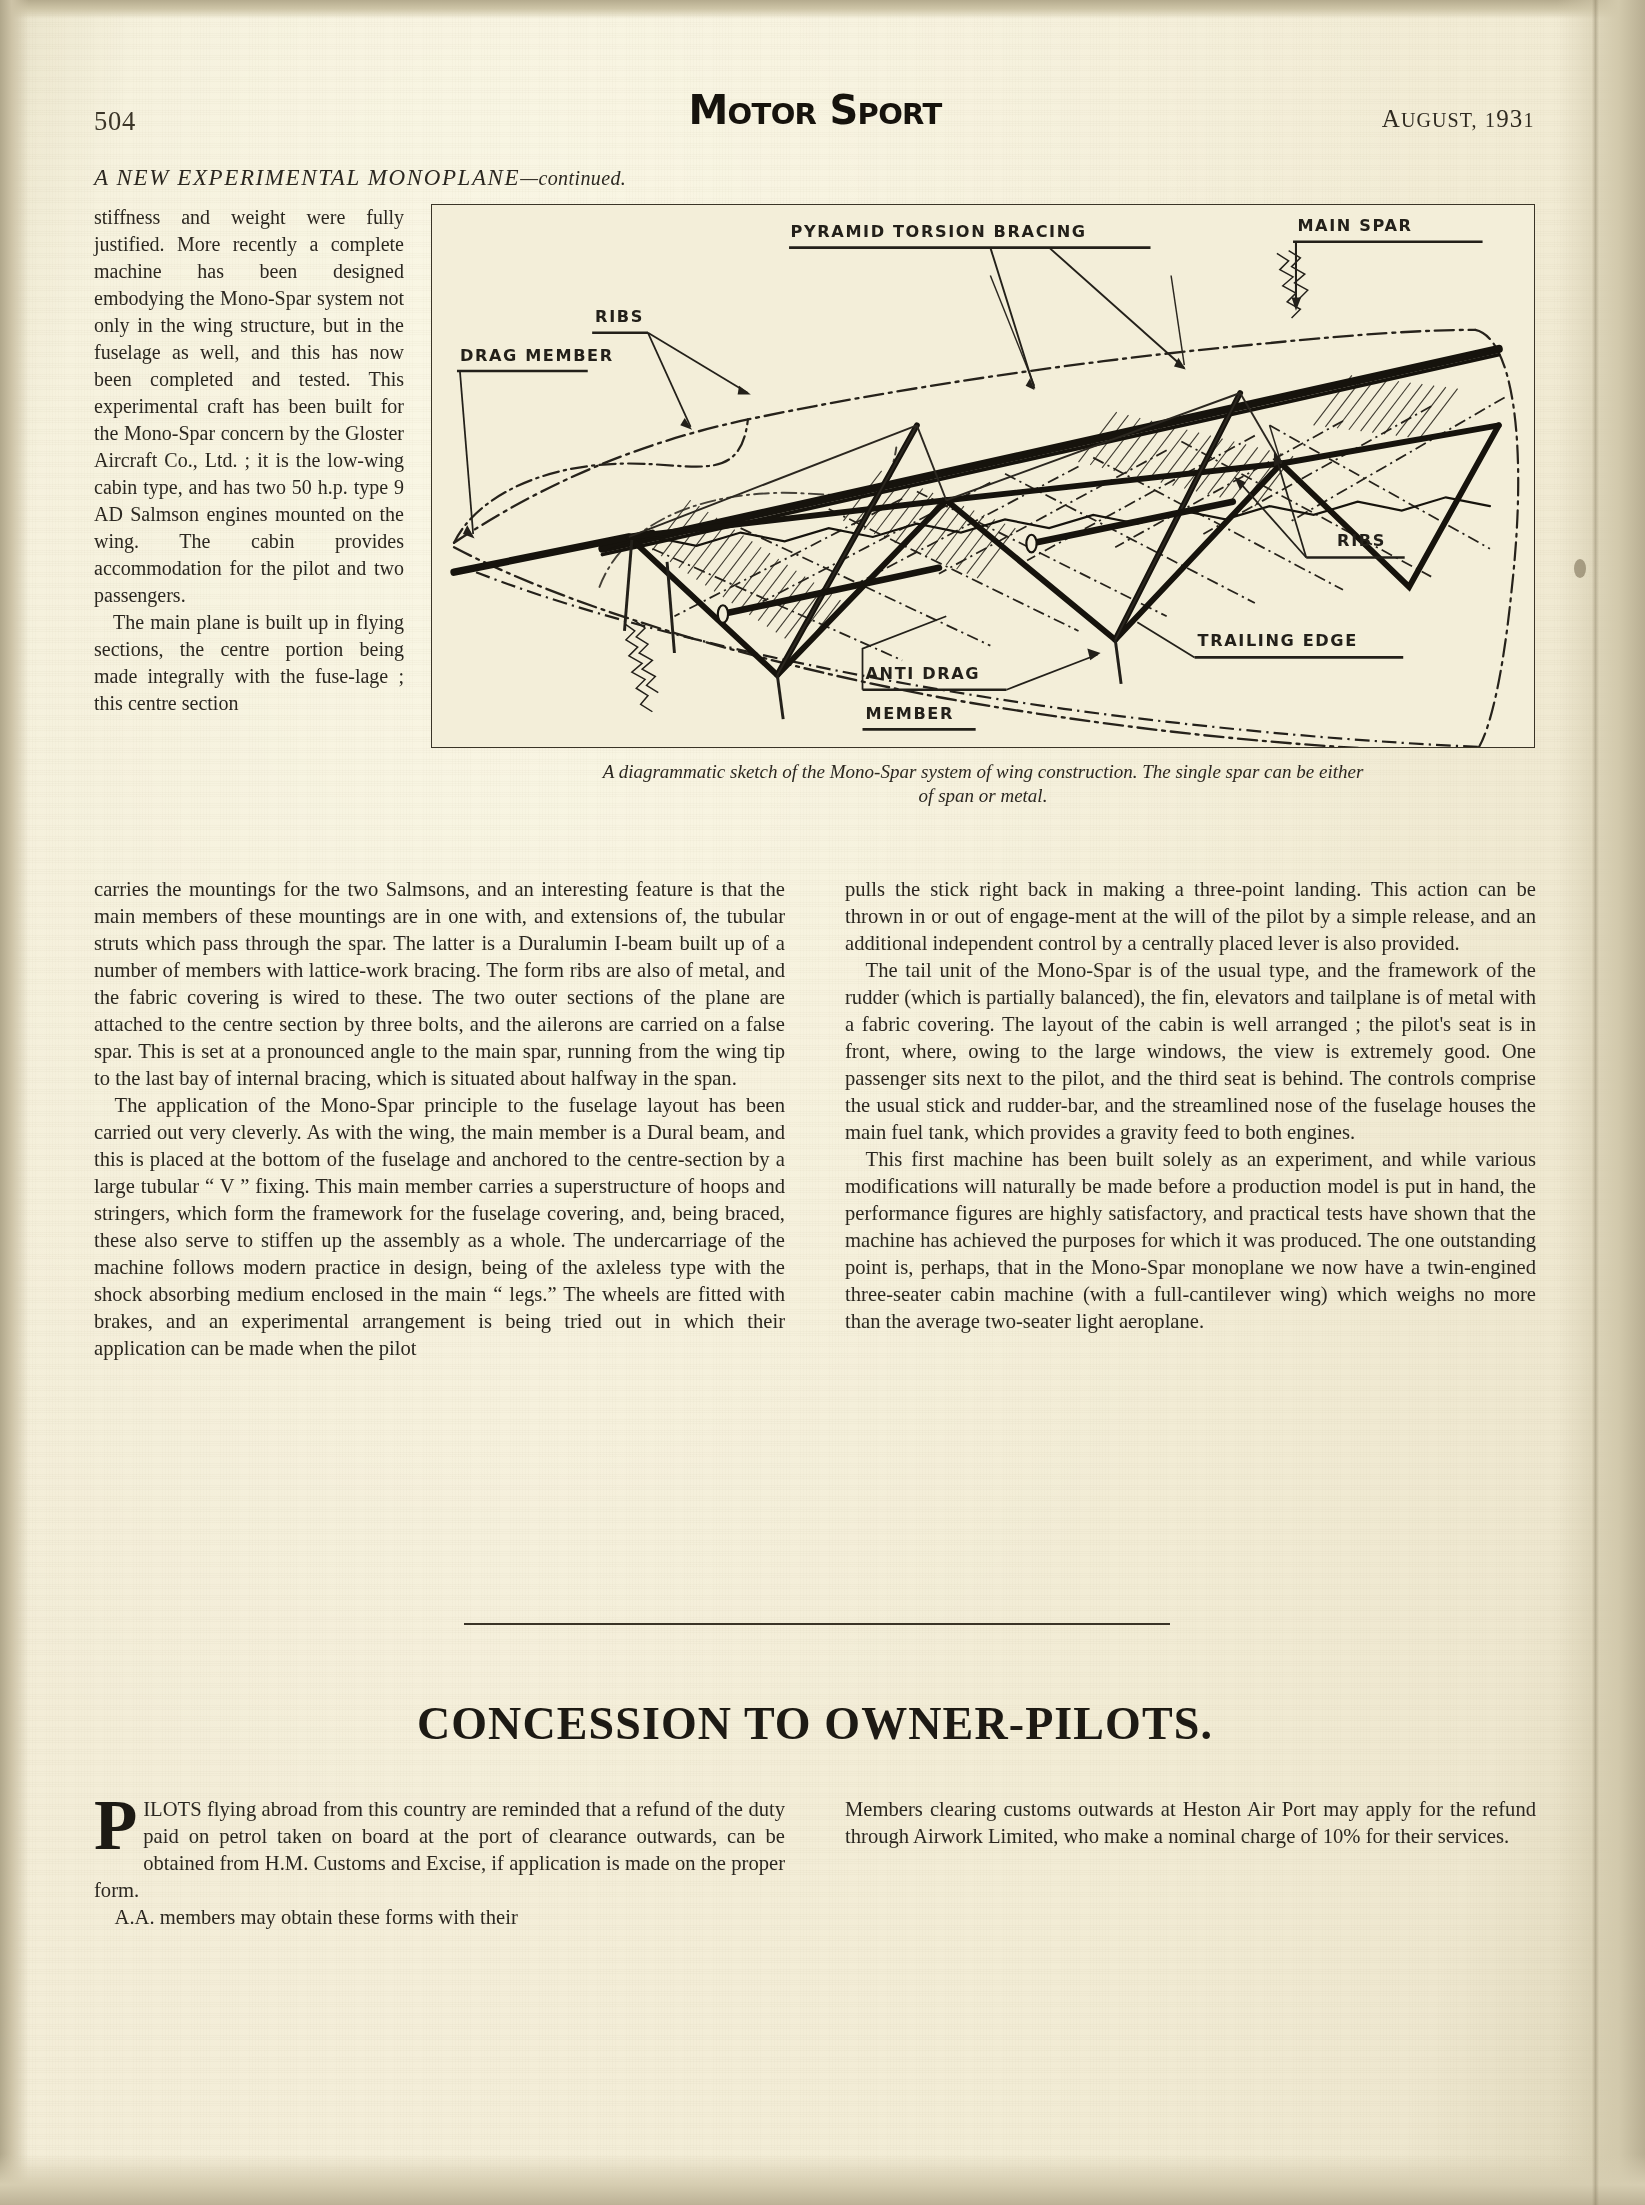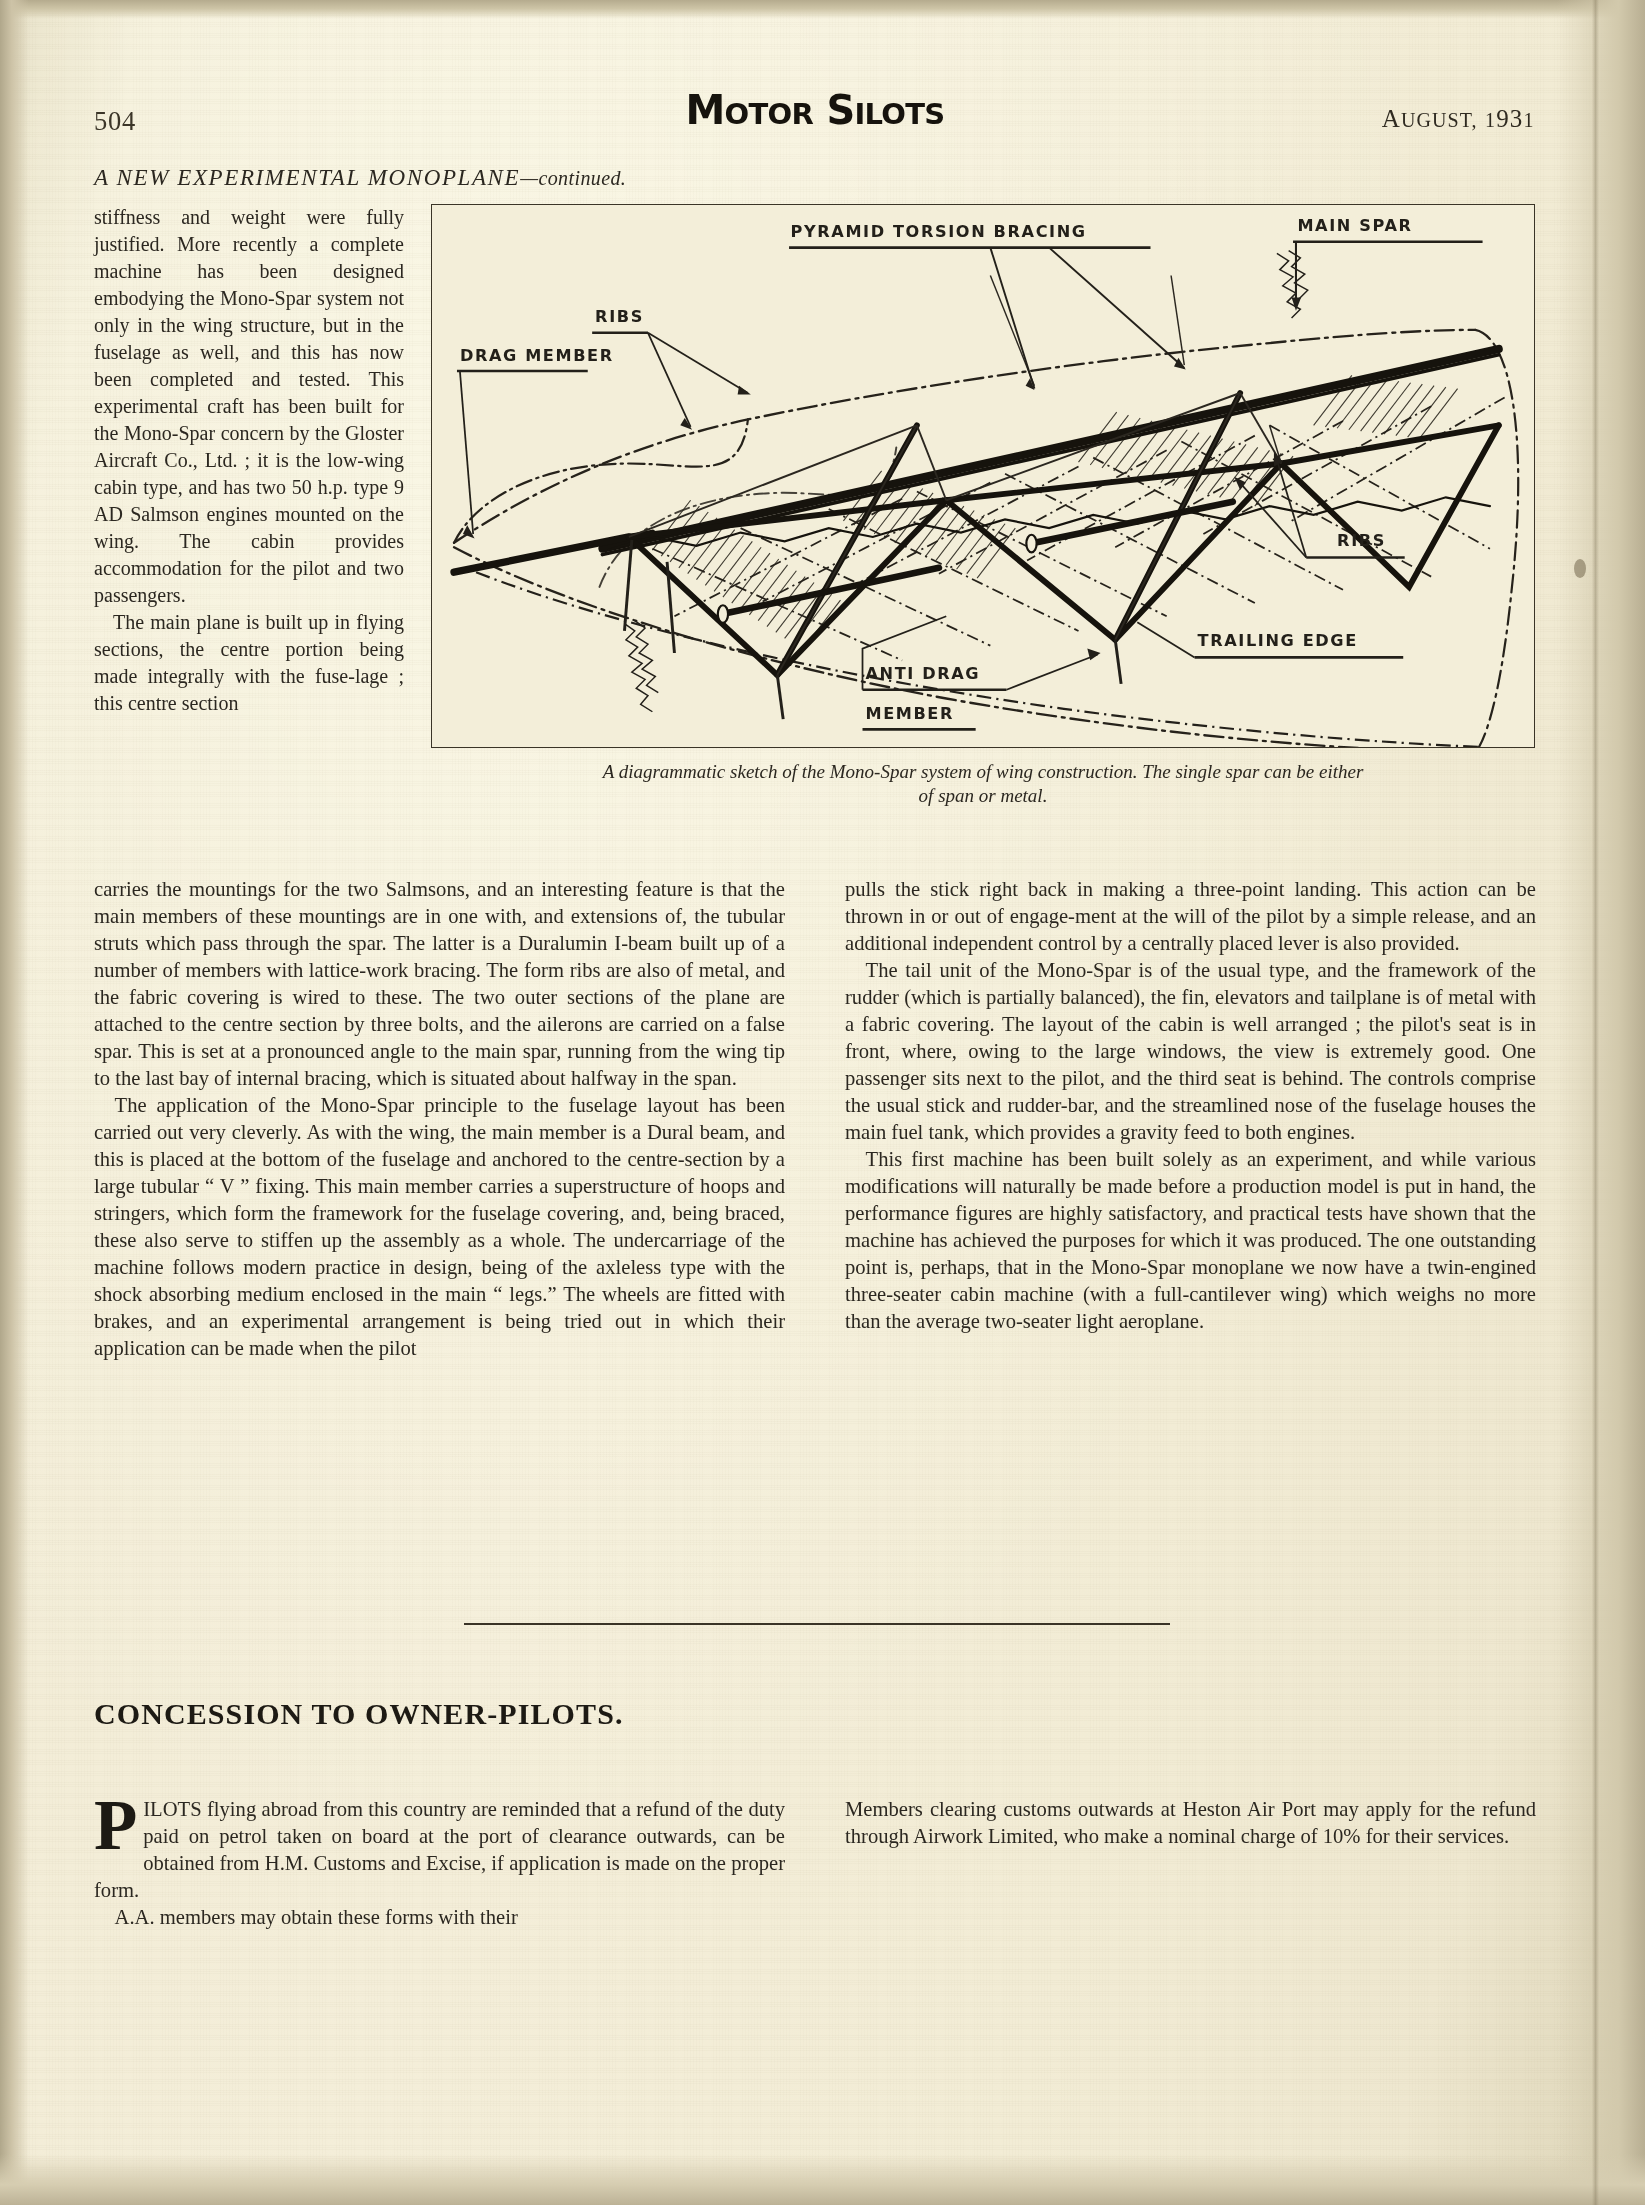--- a/index.html
+++ b/index.html
@@ -111,40 +111,40 @@
   .col p{margin:0;}
   .col p + p{text-indent:20.6px;}
 
   
   .rule{
     position:absolute;left:370px;width:706px;height:2.2px;background:#3a3427;
   }
 
   
   .art2-title{
-    position:absolute;left:0;right:0;text-align:left;
-    font-size:30px;letter-spacing:1.1px;font-weight:bold;color:#1d1a14;
+    position:absolute;left:0;right:0;text-align:center;
+    font-size:46px;letter-spacing:1.1px;font-weight:bold;color:#1d1a14;
     font-family:"Liberation Serif", serif;
   }
   .dropcap{
     float:left;font-size:71px;line-height:54px;
     margin:2.9px 5.9px 0 0;font-weight:bold;color:#1d1a14;
   }
 </style>
 </head>
 <body>
 
 <div id="scan">
   <div id="grain"></div>
 
   <div id="content">
 
     <div class="masthead">
       <div class="folio">504</div>
-      <div class="mast-title"><span>M</span><span class="sc">OTOR</span> <span>S</span><span class="sc">ILOTS</span></div>
+      <div class="mast-title"><span>M</span><span class="sc">OTOR</span> <span>S</span><span class="sc">PORT</span></div>
       <div class="mast-date"><span>A</span><span class="sm">UGUST,</span> <span class="sm">1</span><span>93</span><span class="sm">1</span></div>
     </div>
 
     <div class="runhead"><span class="caps">A  NEW  EXPERIMENTAL  MONOPLANE</span><span class="cont">—continued.</span></div>
 
     <div class="topblock">
 
       <div class="wrapcol">
         <p>stiffness and weight were fully justified. More recently a complete machine has been designed embodying the Mono-Spar system not only in the wing structure, but in the fuselage as well, and this has now been completed and tested. This experimental craft has been built for the Mono-Spar concern by the Gloster Aircraft Co., Ltd. ; it is the low-wing cabin type, and has two 50 h.p. type 9 AD Salmson engines mounted on the wing. The cabin provides accommodation for the pilot and two passengers.</p>
         <p>The main plane is built up in flying sections, the centre portion being made integrally with the fuse-lage ; this centre section</p>

